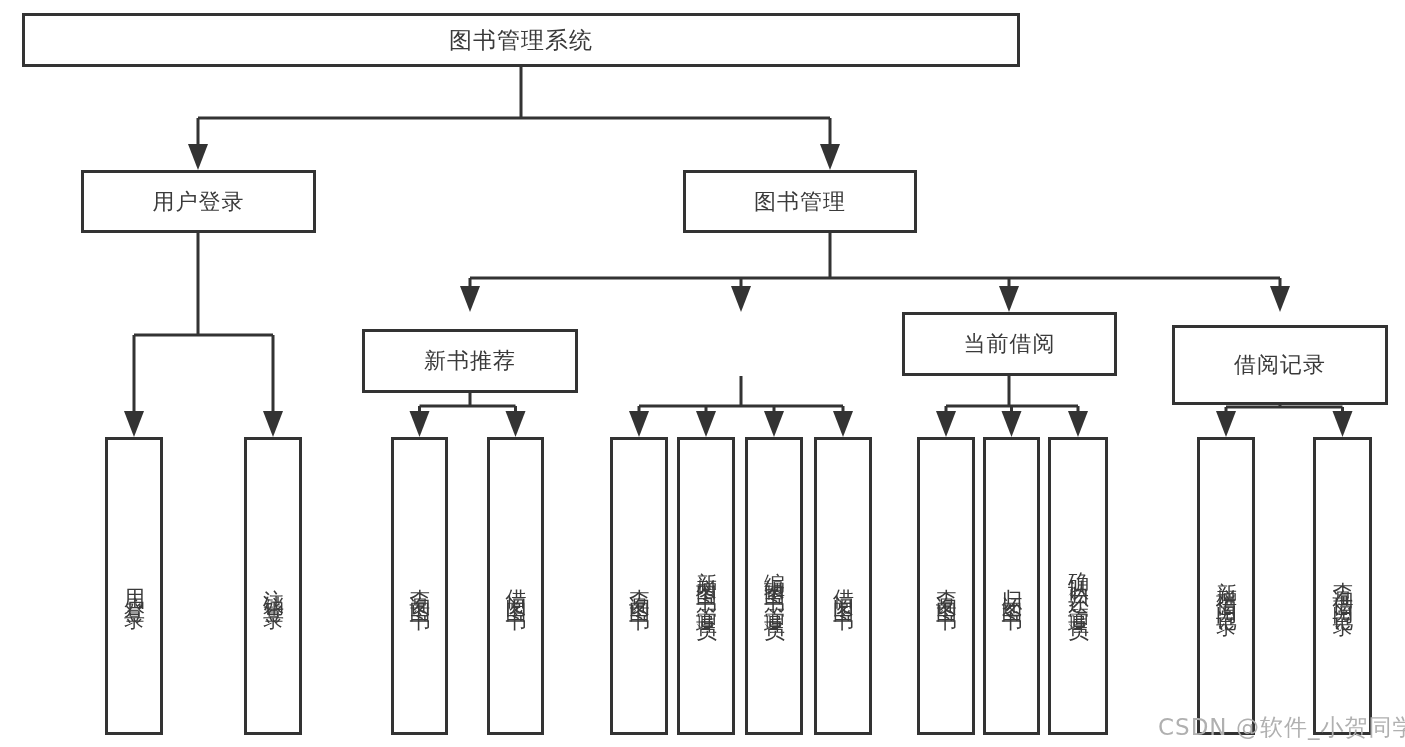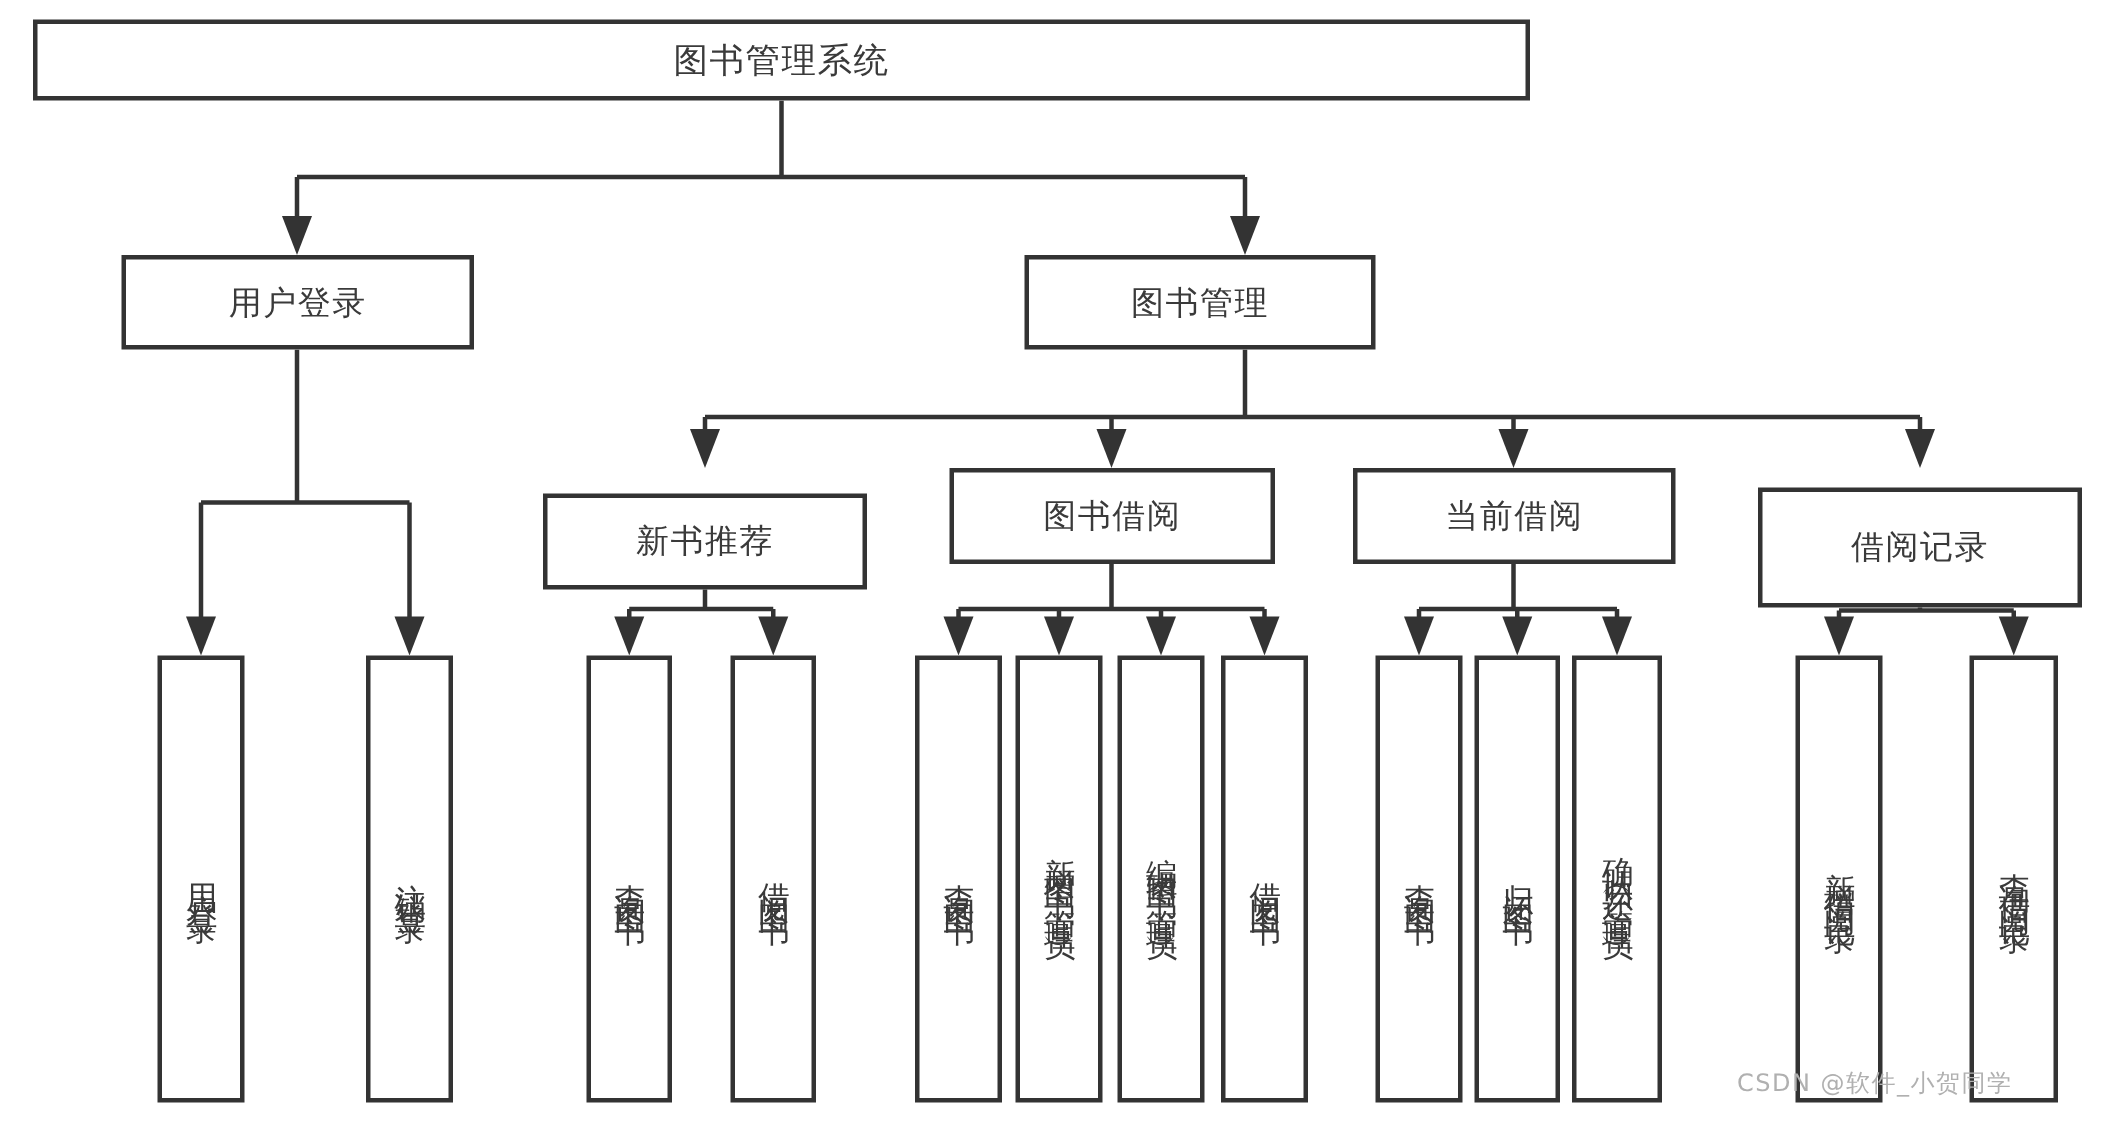--- a/index.html
+++ b/index.html
@@ -44,21 +44,21 @@
     letter-spacing: 7px;
     line-height: 1;
     max-height: 284px;
   }
 
   .watermark {
     position: absolute;
     left: 1158px;
     top: 712px;
     width: 247px;
-    font-size: 16px;
+    font-size: 23px;
     color: #b0b0b0;
     letter-spacing: 1px;
     white-space: nowrap;
     z-index: 3;
   }
 </style>
 </head>
 <body>
 
 <div class="canvas">
@@ -113,23 +113,20 @@
   <div class="node h" style="left:81px; top:170px; width:235px; height:63px">
     <span>用户登录</span>
   </div>
   <div class="node h" style="left:683px; top:170px; width:234px; height:63px">
     <span>图书管理</span>
   </div>
 
   <div class="node h" style="left:362px; top:329px; width:216px; height:64px">
     <span>新书推荐</span>
   </div>
-  <div class="node h" style="left:633px; top:312px; width:217px; height:64px">
-    <span>图书借阅</span>
-  </div>
   <div class="node h" style="left:902px; top:312px; width:215px; height:64px">
     <span>当前借阅</span>
   </div>
   <div class="node h" style="left:1172px; top:325px; width:216px; height:80px">
     <span>借阅记录</span>
   </div>
 
   <div class="node v" style="left:105px; top:437px; width:58px; height:298px">
     <span class="vlabel">用户登录</span>
   </div>

